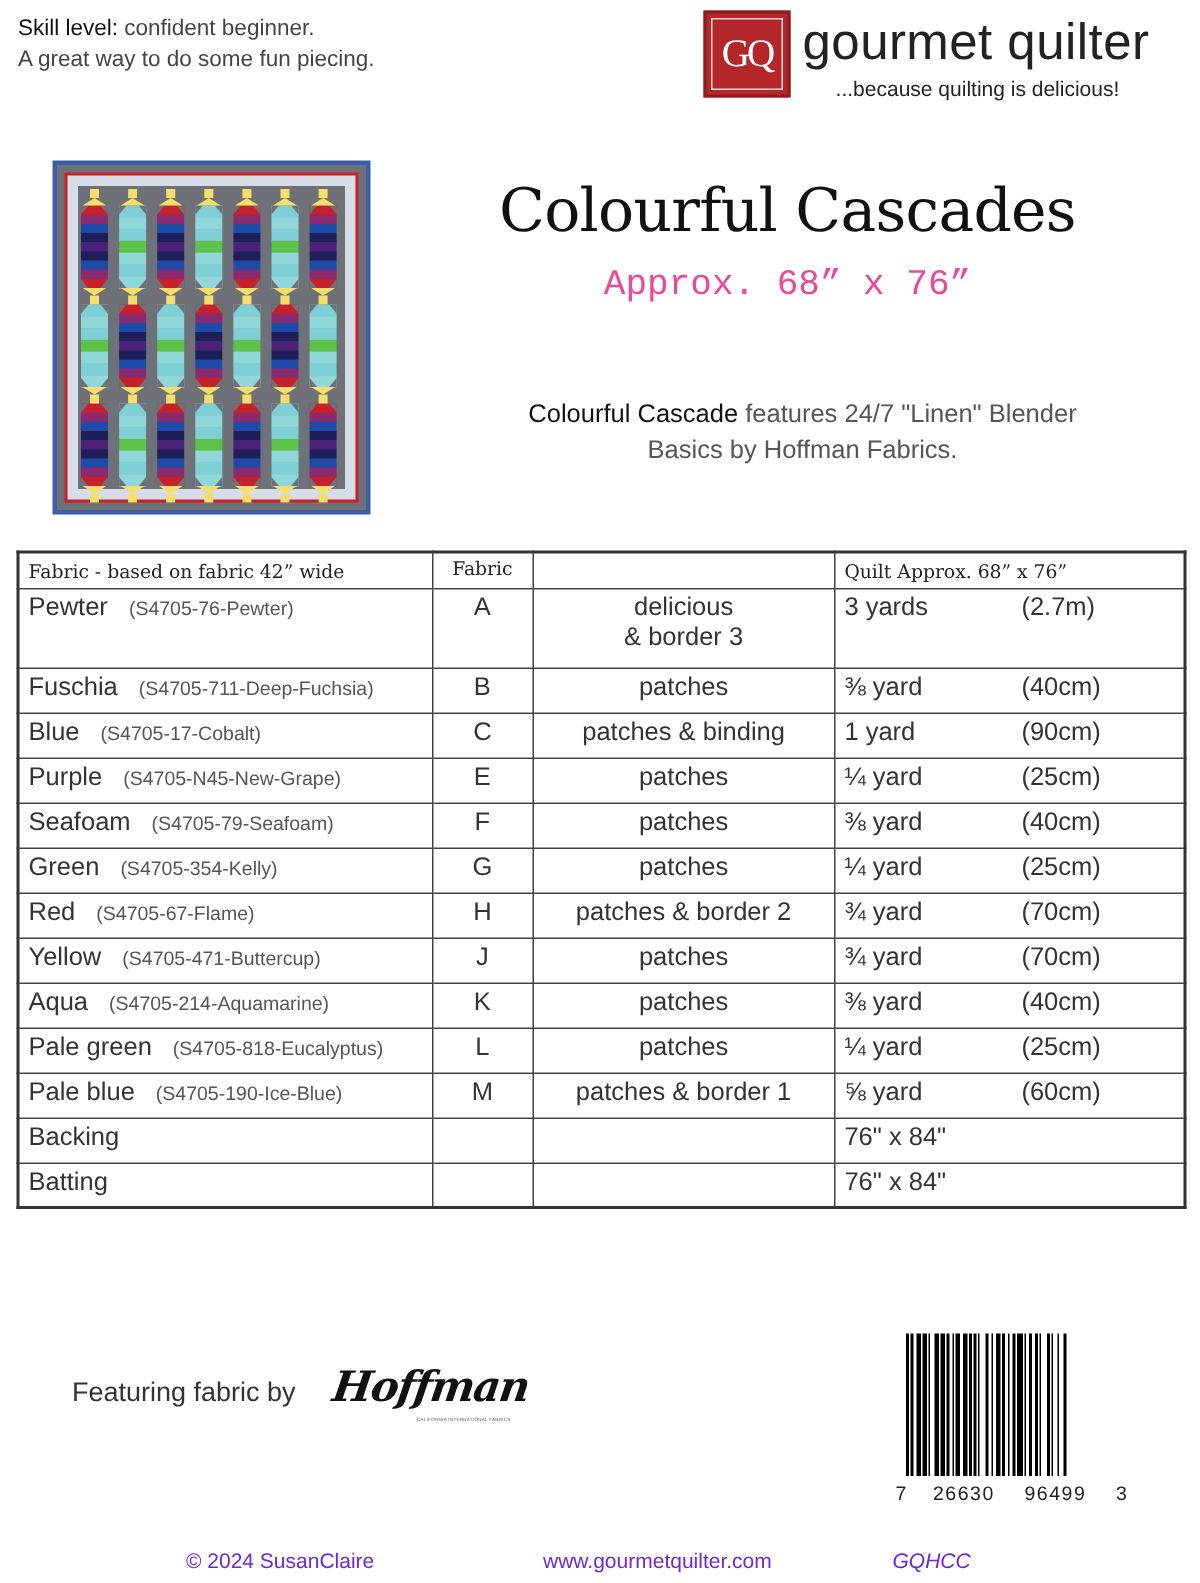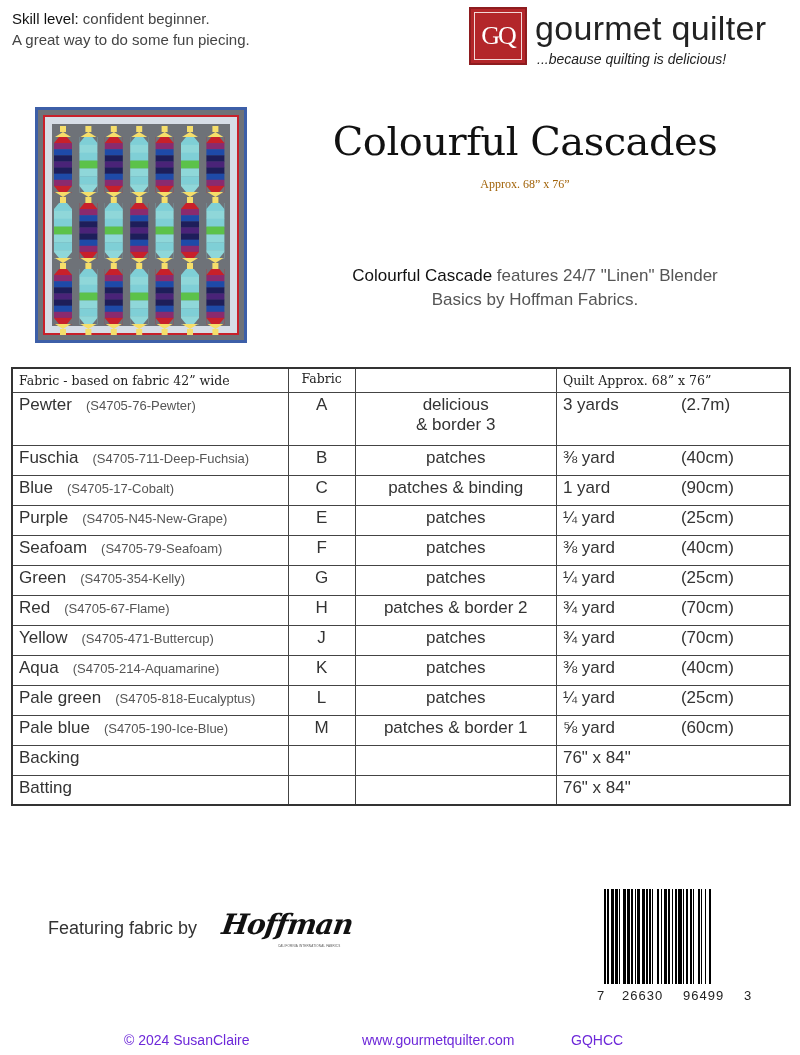--- a/index.html
+++ b/index.html
@@ -7,27 +7,27 @@
   body { position: relative; font-family: "Liberation Sans", "DejaVu Sans", sans-serif; color: #333; }
 
   .skill { position: absolute; left: 12px; top: 8px; font-size: 15px; line-height: 21px; color: #444; }
   .skill b { font-weight: normal; color: #111; }
 
   .logo { position: absolute; left: 469px; top: 7px; display: flex; align-items: flex-start; }
   .gq-box { width: 58px; height: 58px; background: #b3262a; display: flex; align-items: center; justify-content: center; border: 2px solid #8e1c1f; }
   .gq-inner { width: 48px; height: 48px; border: 1.5px solid #f2d8d8; display: flex; align-items: center; justify-content: center; color: #fff; font-family: "Liberation Serif", serif; font-size: 26px; letter-spacing: -2px; }
   .logo-text { margin-left: 8px; }
   .logo-name { font-size: 34px; line-height: 38px; color: #222; font-weight: normal; letter-spacing: 0.3px; margin-top: 2px; }
-  .logo-tag { font-size: 14px; font-style: italic; color: #222; margin-top: 4px; margin-left: 2px; }
+  .logo-tag { font-size: 14px; color: #222; margin-top: 4px; margin-left: 2px; text-align: center; }
 
   .quilt { position: absolute; left: 35px; top: 107px; width: 212px; height: 236px; background: #3d5fa8; padding: 3px; }
   .quilt svg { display: block; }
 
   .title { position: absolute; left: 320px; top: 118px; width: 410px; text-align: center; font-family: "DejaVu Serif", serif; font-size: 40px; color: #111; letter-spacing: -0.5px; font-weight: normal; }
-  .subtitle { position: absolute; left: 320px; top: 177px; width: 410px; text-align: center; font-family: Liberation Serif, serif; font-size: 12px; color: #a16207; }
+  .subtitle { position: absolute; left: 320px; top: 177px; width: 410px; text-align: center; font-family: Liberation Mono, monospace; font-size: 24px; color: #ec4899; }
   .desc { position: absolute; left: 330px; top: 264px; width: 410px; text-align: center; font-size: 17px; line-height: 24px; color: #555; }
   .desc b { font-weight: normal; color: #111; }
 
   table.fab { position: absolute; left: 11px; top: 367px; width: 780px; border-collapse: collapse; border: 2px solid #333; }
   table.fab td, table.fab th { border: 1.5px solid #444; font-weight: normal; vertical-align: top; }
   table.fab th { font-family: "DejaVu Serif", serif; font-size: 12.5px; color: #222; height: 24px; padding: 4px 6px 0 6px; text-align: left; }
   table.fab th.c-letter { text-align: center; padding: 2px 2px 0 2px; }
   table.fab td { font-size: 17px; color: #333; height: 30px; padding: 2px 6px 0 6px; }
   .c1 { width: 277px; }
   .c2 { width: 67px; text-align: center; }
@@ -578,13 +578,13 @@
       <div class="gap" style="width: 1.15px;"></div>
     </div>
 </div>
 <div class="bc-digits" style="left:597px; top:988px;">7</div>
 <div class="bc-digits" style="left:622px; top:988px; letter-spacing:1px;">26630</div>
 <div class="bc-digits" style="left:683px; top:988px; letter-spacing:1px;">96499</div>
 <div class="bc-digits" style="left:744px; top:988px;">3</div>
 
 <div class="footer" style="left:124px;">© 2024 SusanClaire</div>
 <div class="footer" style="left:362px;">www.gourmetquilter.com</div>
-<div class="footer" style="left:571px;">GQHCC</div>
+<div class="footer" style="left:595px;font-style:italic;">GQHCC</div>
 
 </body></html>

